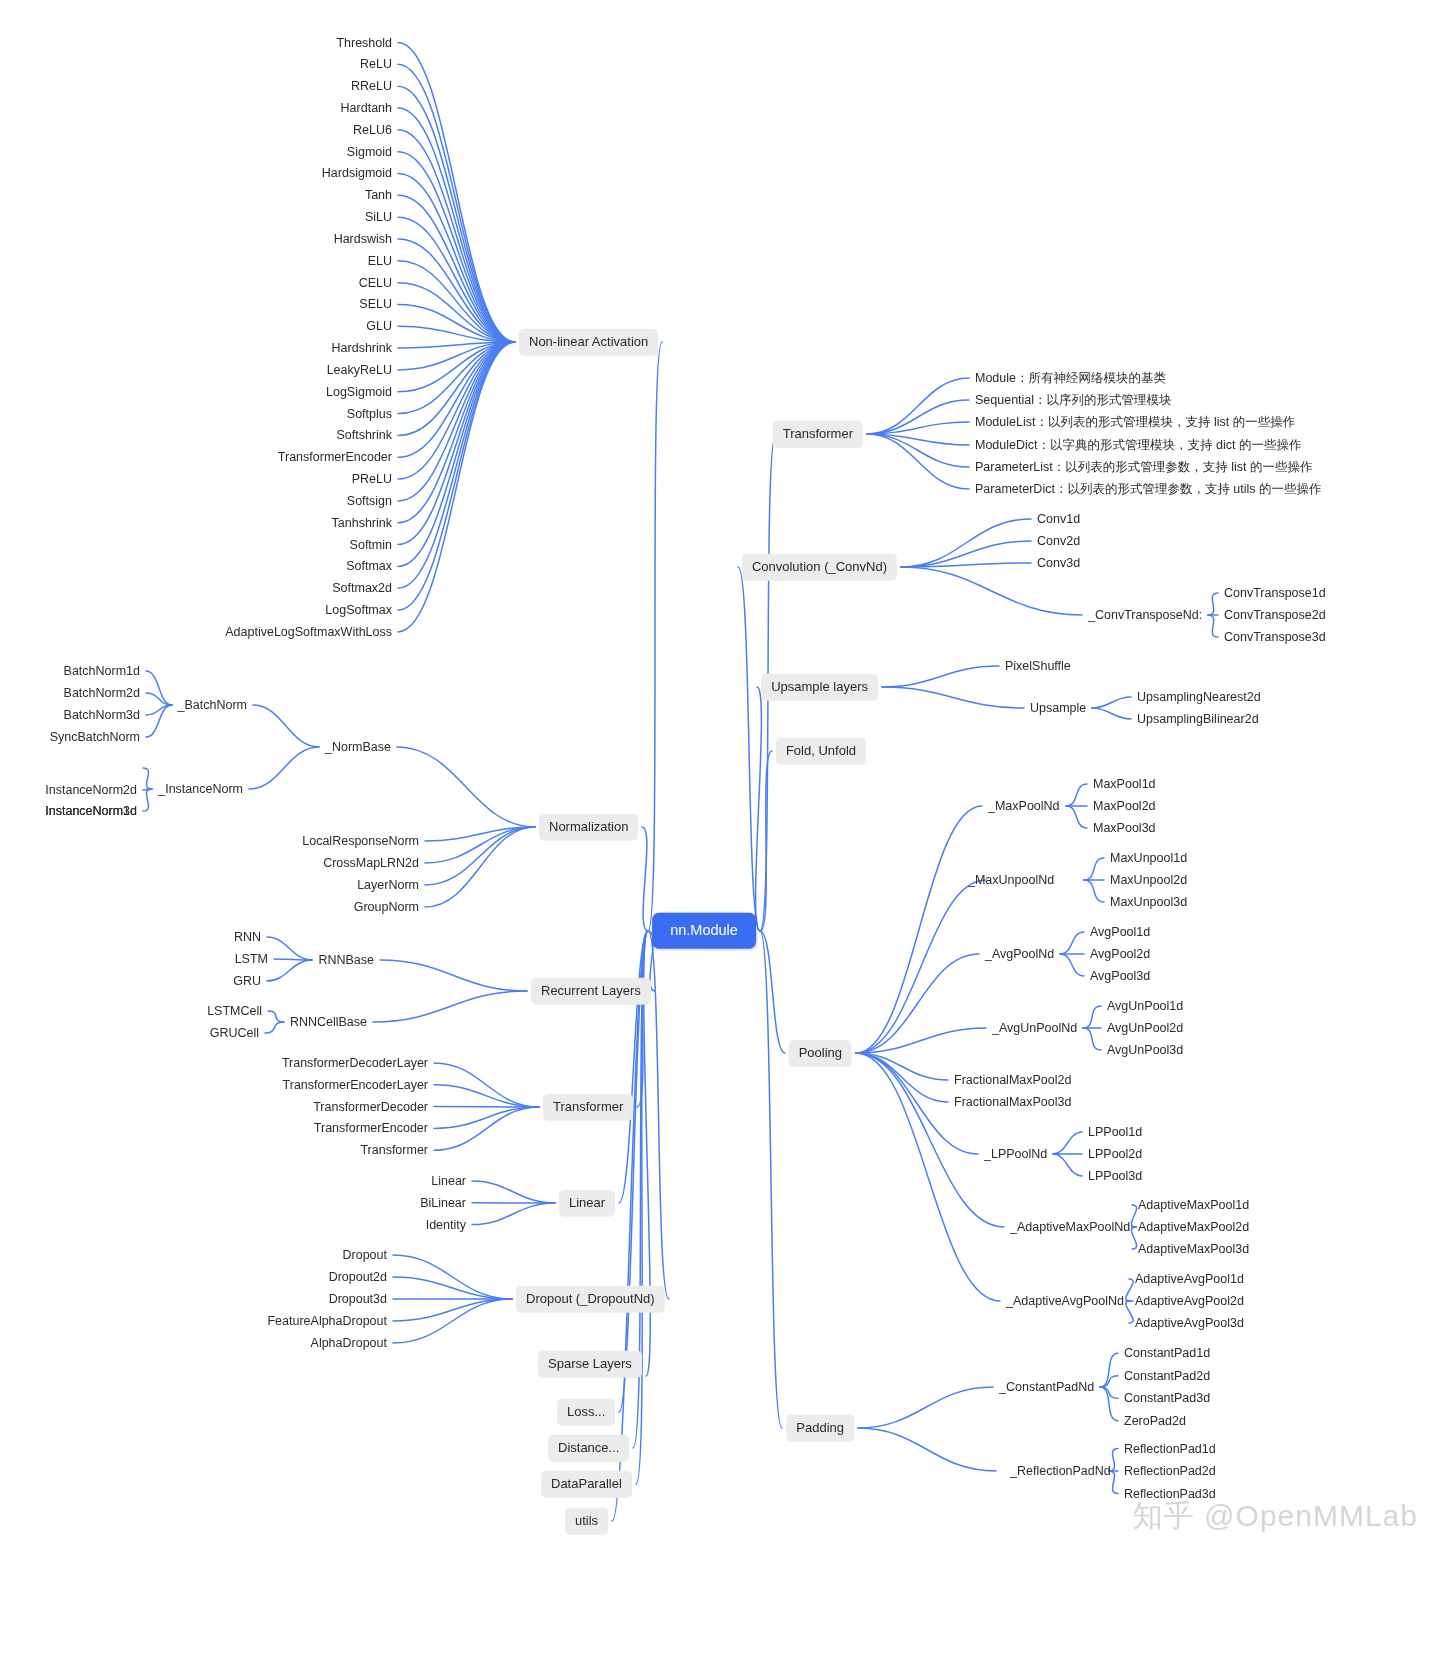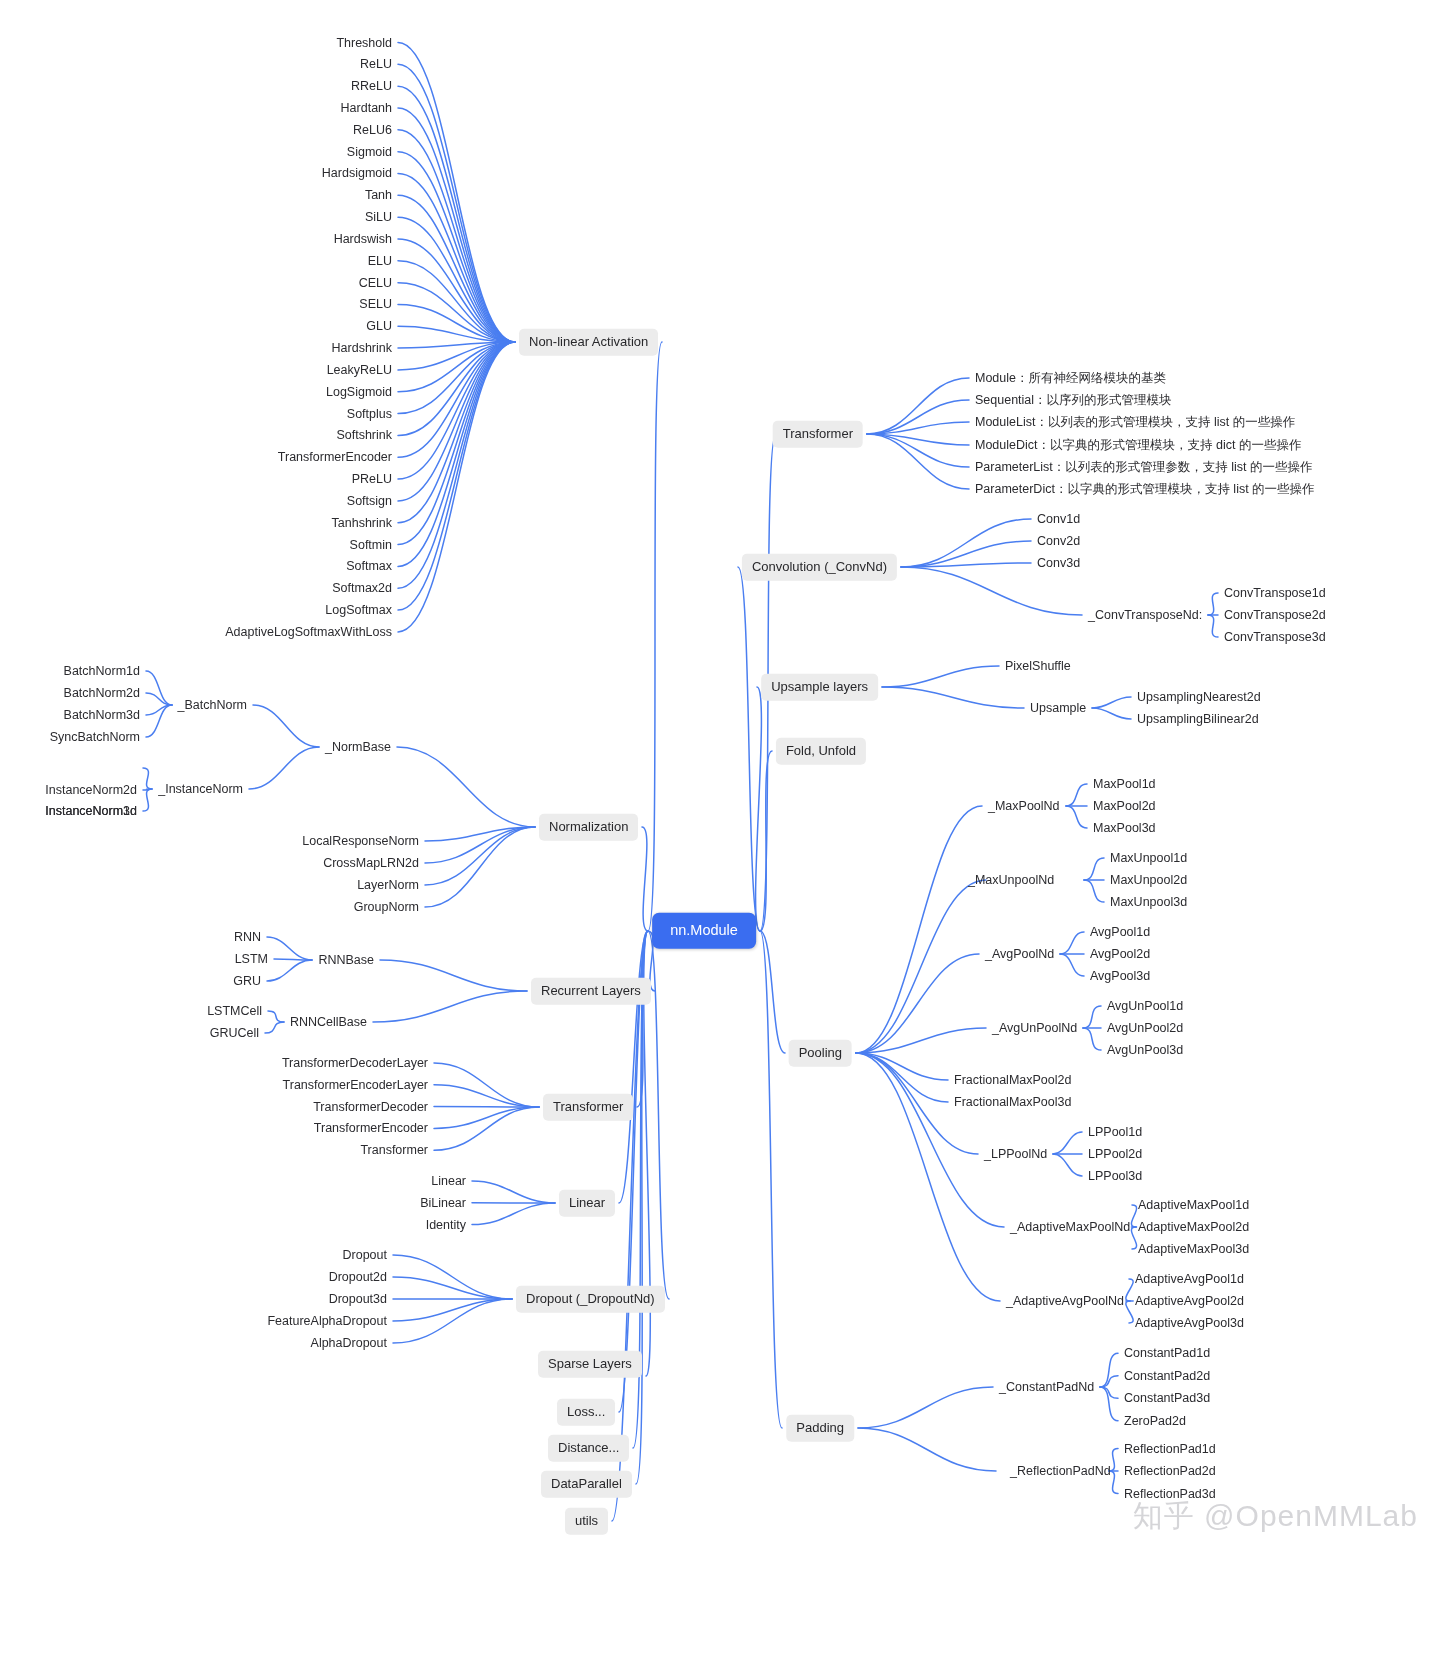--- a/index.html
+++ b/index.html
@@ -263,21 +263,21 @@
     <div class="node box anchor-l" style="left: 557px; top: 1412px;">Loss...</div>
     <div class="node box anchor-l" style="left: 548px; top: 1448px;">Distance...</div>
     <div class="node box anchor-l" style="left: 541px; top: 1484px;">DataParallel</div>
     <div class="node box anchor-l" style="left: 565px; top: 1521px;">utils</div>
     <div class="node box anchor-r" style="left: 863px; top: 434px;">Transformer</div>
     <div class="node leaf cjk anchor-l" style="left: 975px; top: 378px;">Module：所有神经网络模块的基类</div>
     <div class="node leaf cjk anchor-l" style="left: 975px; top: 400px;">Sequential：以序列的形式管理模块</div>
     <div class="node leaf cjk anchor-l" style="left: 975px; top: 422px;">ModuleList：以列表的形式管理模块，支持 list 的一些操作</div>
     <div class="node leaf cjk anchor-l" style="left: 975px; top: 445px;">ModuleDict：以字典的形式管理模块，支持 dict 的一些操作</div>
     <div class="node leaf cjk anchor-l" style="left: 975px; top: 467px;">ParameterList：以列表的形式管理参数，支持 list 的一些操作</div>
-    <div class="node leaf cjk anchor-l" style="left: 975px; top: 489px;">ParameterDict：以字典的形式管理模块，支持 list 的一些操作</div>
+    <div class="node leaf cjk anchor-l" style="left: 975px; top: 489px;">ParameterDict：以列表的形式管理参数，支持 utils 的一些操作</div>
     <div class="node box anchor-r" style="left: 897px; top: 567px;">Convolution (_ConvNd)</div>
     <div class="node leaf anchor-l" style="left: 1037px; top: 519px;">Conv1d</div>
     <div class="node leaf anchor-l" style="left: 1037px; top: 541px;">Conv2d</div>
     <div class="node leaf anchor-l" style="left: 1037px; top: 563px;">Conv3d</div>
     <div class="node leaf anchor-l" style="left: 1088px; top: 615px;">_ConvTransposeNd:</div>
     <div class="node leaf anchor-l" style="left: 1224px; top: 593px;">ConvTranspose1d</div>
     <div class="node leaf anchor-l" style="left: 1224px; top: 615px;">ConvTranspose2d</div>
     <div class="node leaf anchor-l" style="left: 1224px; top: 637px;">ConvTranspose3d</div>
     <div class="node box anchor-r" style="left: 878px; top: 687px;">Upsample layers</div>
     <div class="node leaf anchor-l" style="left: 1005px; top: 666px;">PixelShuffle</div>

